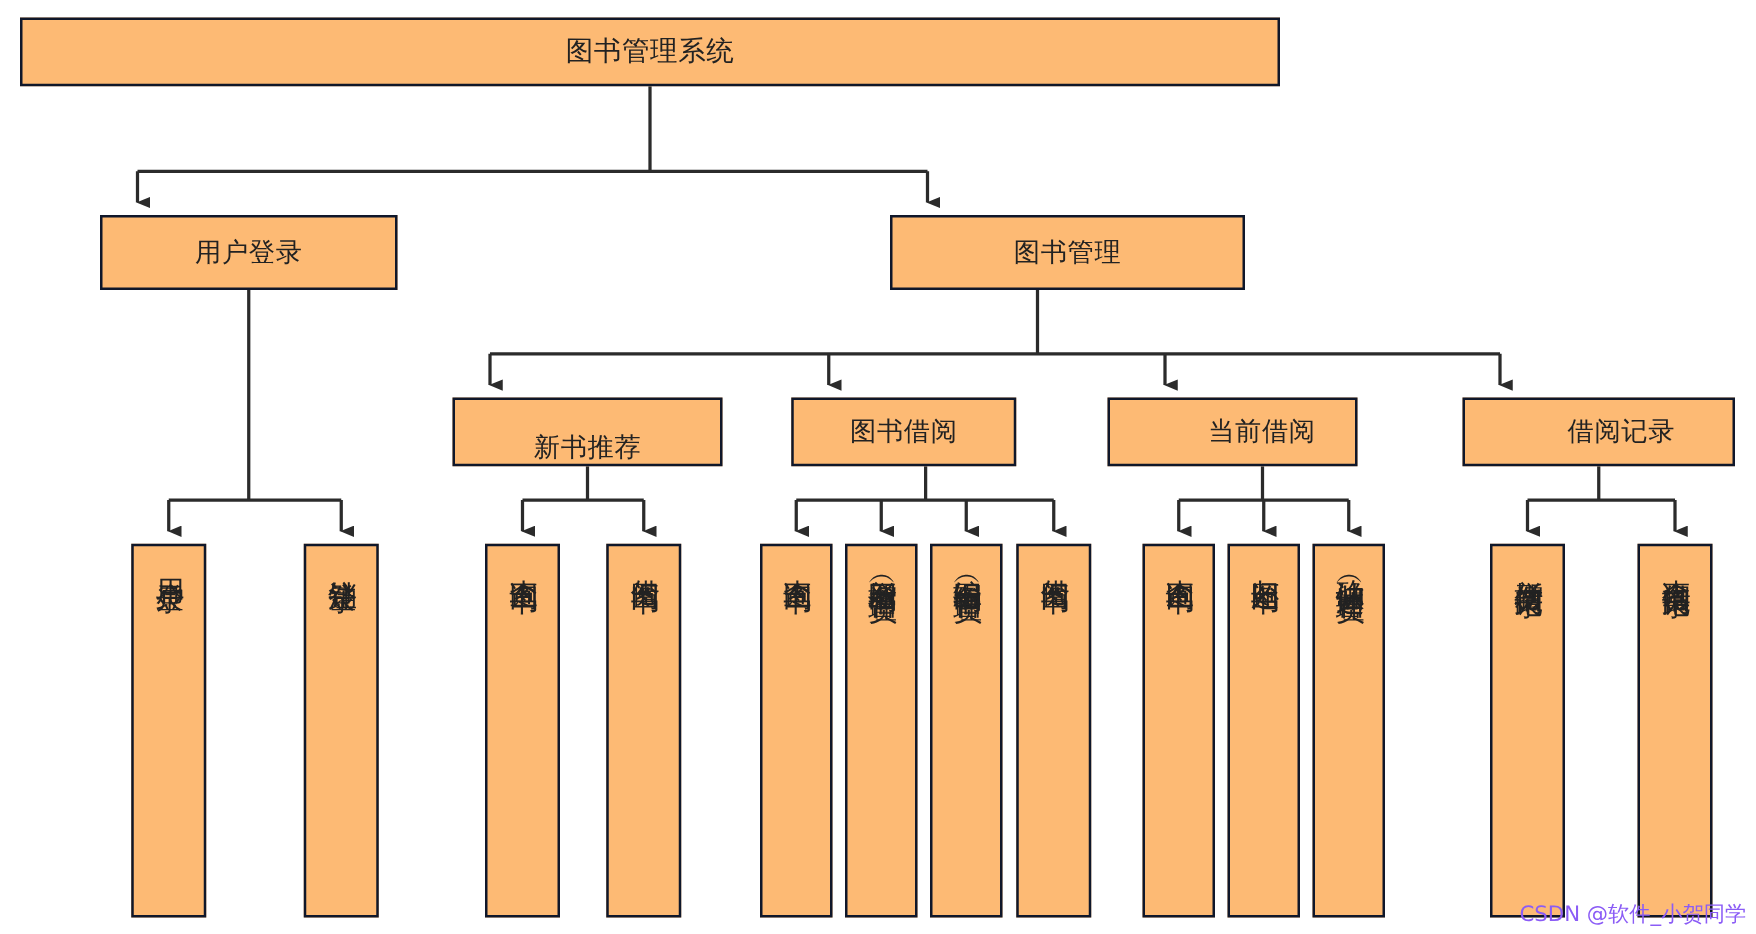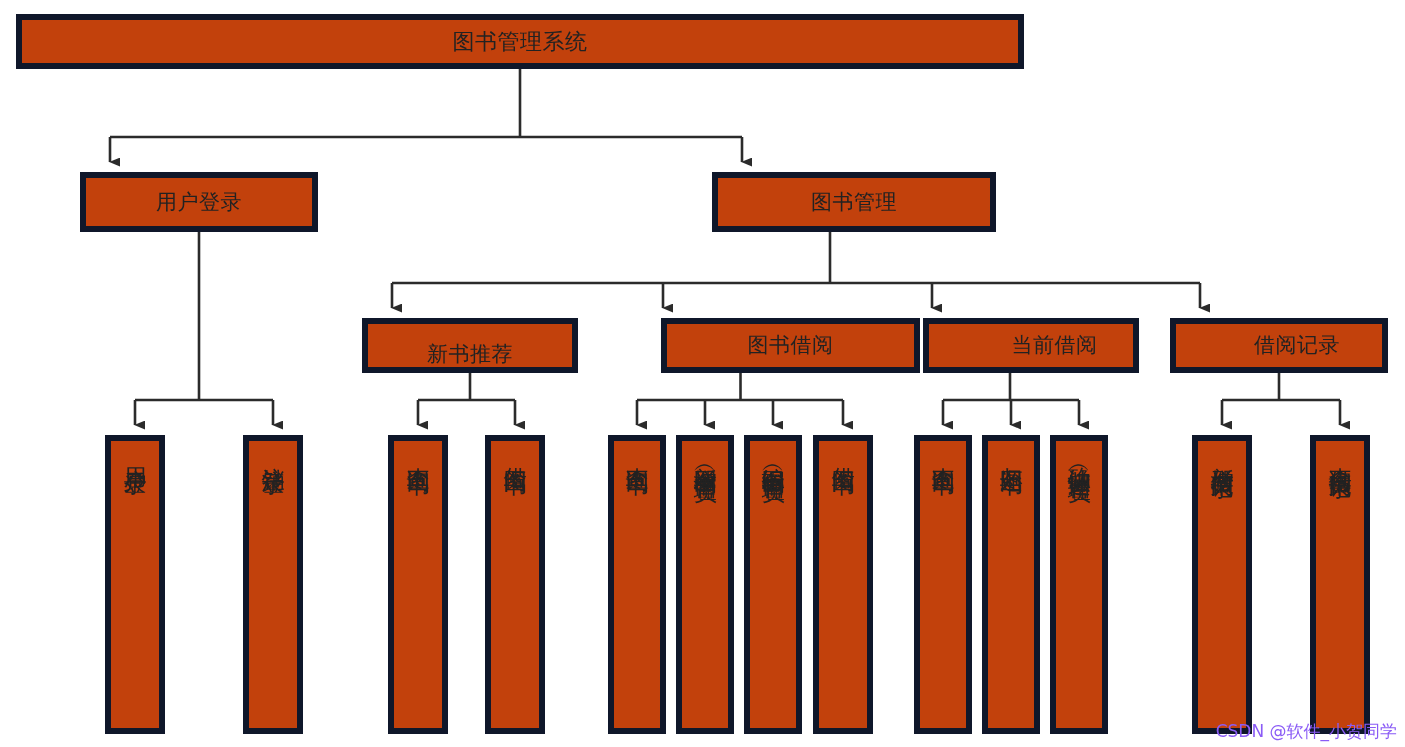--- a/index.html
+++ b/index.html
@@ -22,22 +22,22 @@
     position: absolute;
     left: 0;
     top: 0;
     width: 1405px;
     height: 747px;
     pointer-events: none;
   }
   .node {
     position: absolute;
     box-sizing: border-box;
-    background: #c2410c;
-    border: 6px solid #0f172a;
+    background: #fdba74;
+    border: 2px solid #0f172a;
     display: flex;
     align-items: center;
     justify-content: center;
     color: #222222;
     z-index: 2;
   }
   .node-label {
     display: block;
     text-align: center;
     line-height: 1.18;
@@ -131,24 +131,24 @@
     </div>
     <div class="node h-node" style="left: 80px; top: 172px; width: 238px; height: 60px;">
       <span class="node-label">用户登录</span>
     </div>
     <div class="node h-node" style="left: 712px; top: 172px; width: 284px; height: 60px;">
       <span class="node-label">图书管理</span>
     </div>
     <div class="node h-node" style="left: 362px; top: 318px; width: 216px; height: 55px; align-items: flex-end;">
       <span class="node-label">新书推荐</span>
     </div>
-    <div class="node h-node" style="left: 633px; top: 318px; width: 259px; height: 55px; margin-left: 28px;">
+    <div class="node h-node" style="left: 633px; top: 318px; width: 180px; height: 55px;">
       <span class="node-label">图书借阅</span>
     </div>
-    <div class="node h-node" style="left: 923px; top: 318px; width: 216px; height: 55px; padding-left: 47px;">
+    <div class="node h-node" style="left: 886px; top: 318px; width: 200px; height: 55px; padding-left: 47px;">
       <span class="node-label">当前借阅</span>
     </div>
     <div class="node h-node" style="left: 1170px; top: 318px; width: 218px; height: 55px; padding-left: 36px;">
       <span class="node-label">借阅记录</span>
     </div>
     <div class="node v-node" style="left: 105px; top: 435px; width: 60px; height: 299px;">
       <span class="node-label">用户登录</span>
     </div>
     <div class="node v-node" style="left: 243px; top: 435px; width: 60px; height: 299px;">
       <span class="node-label">注销登录</span>

